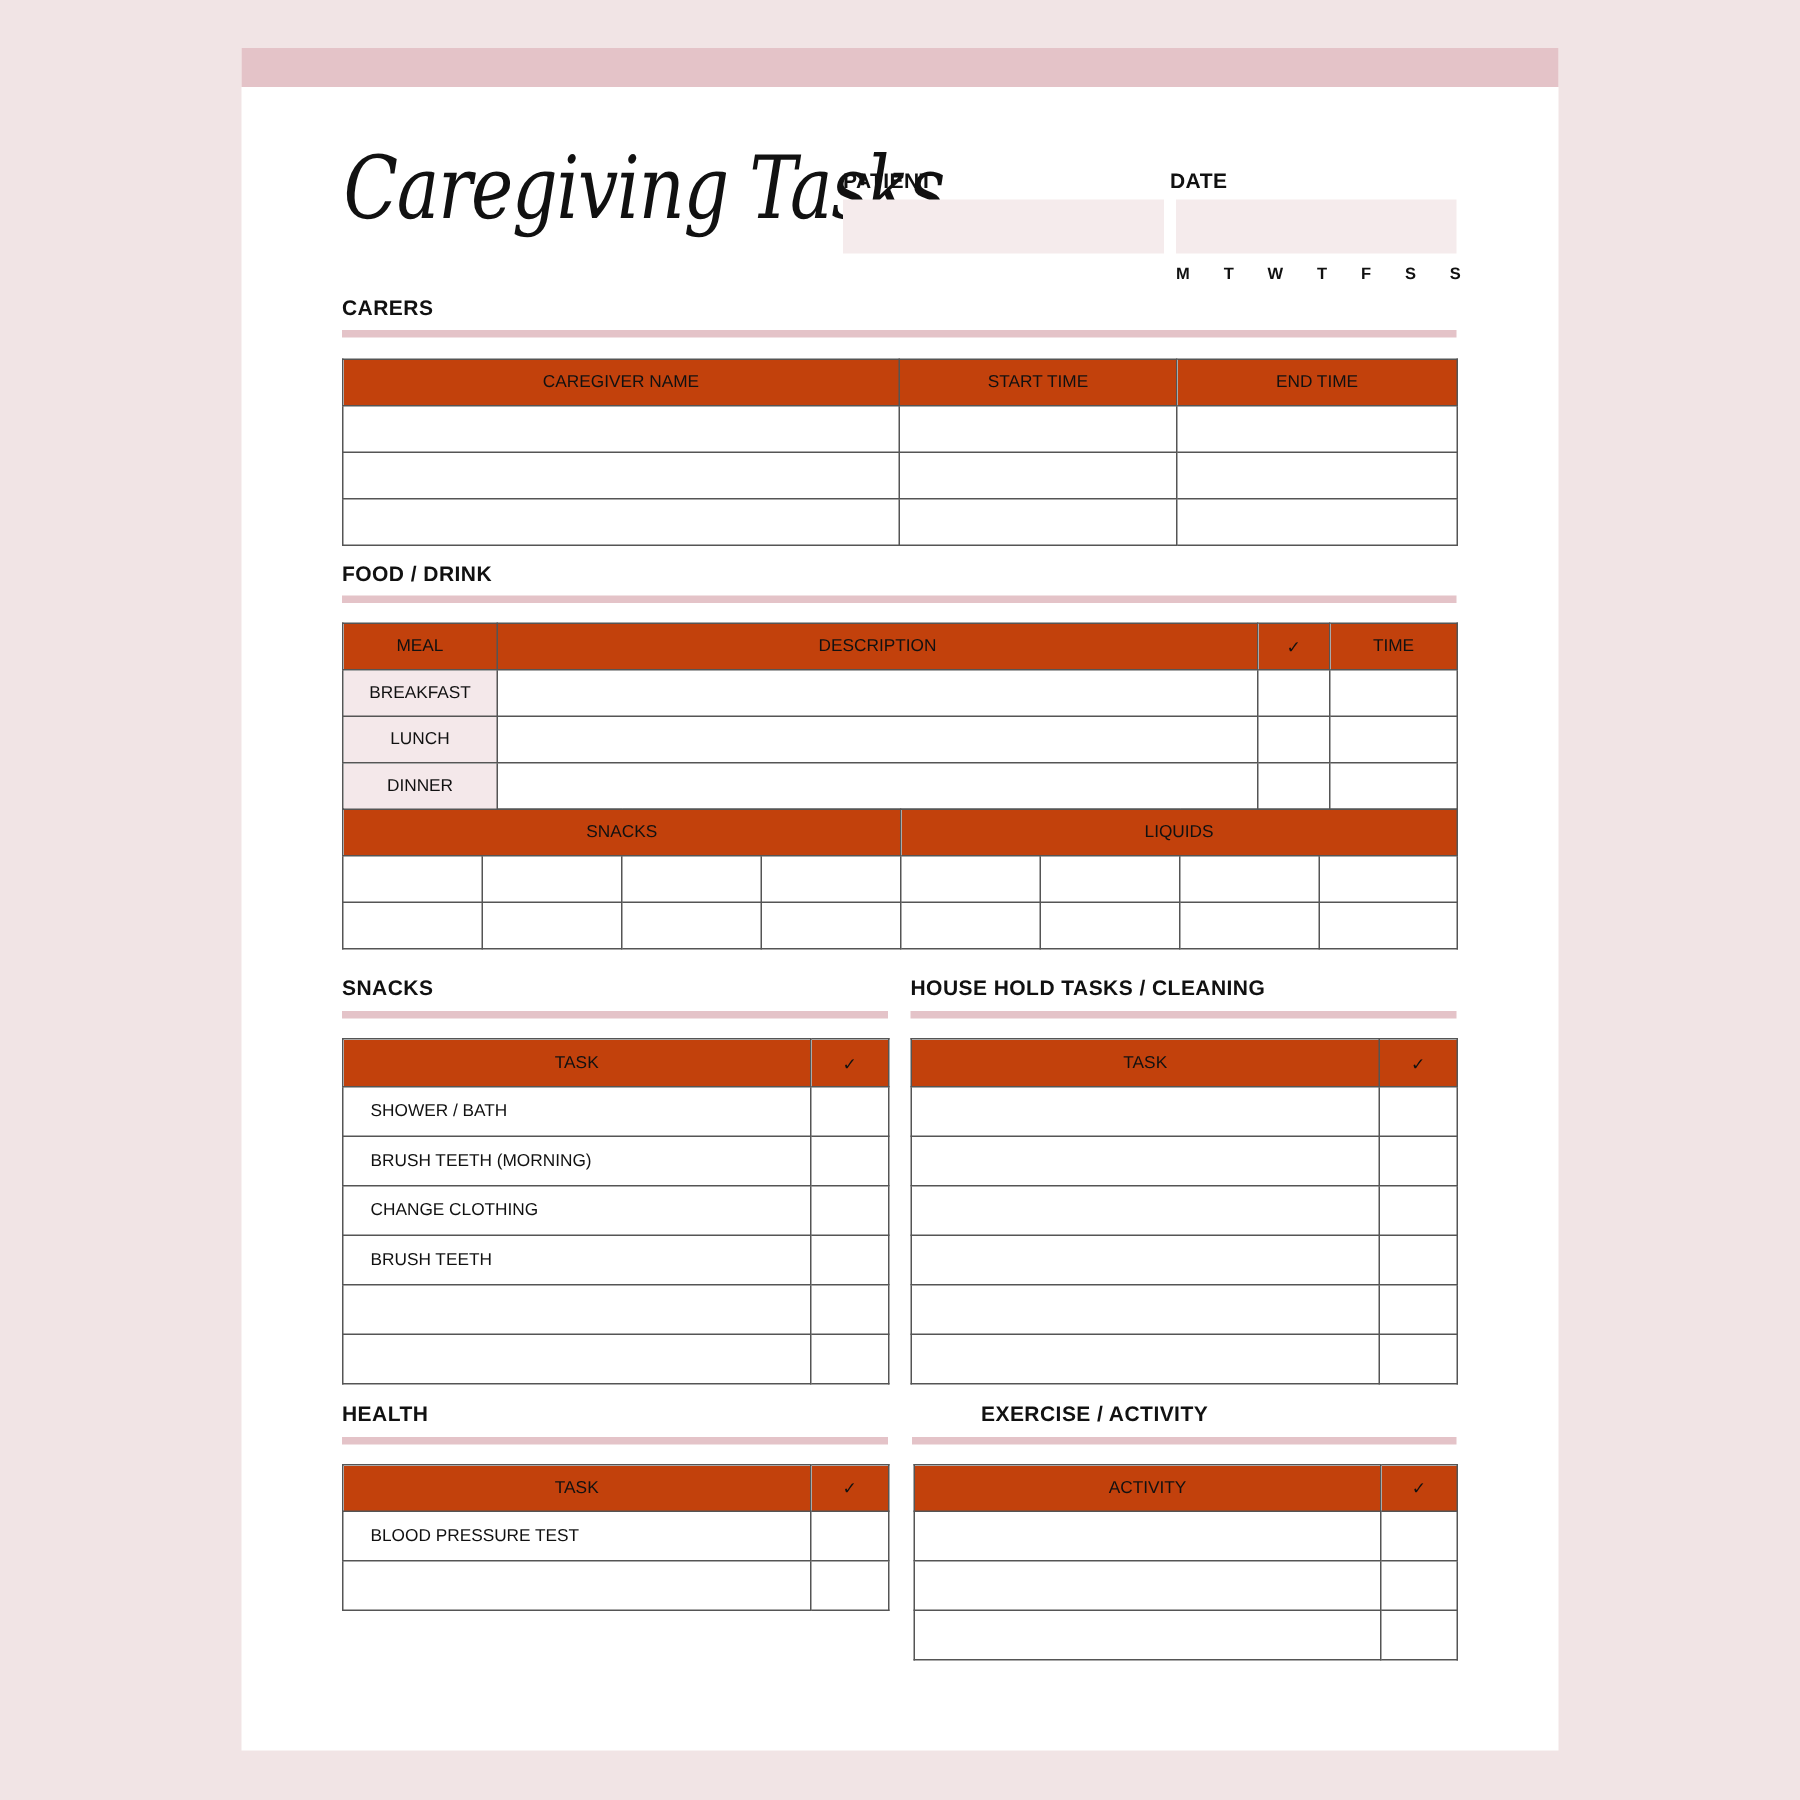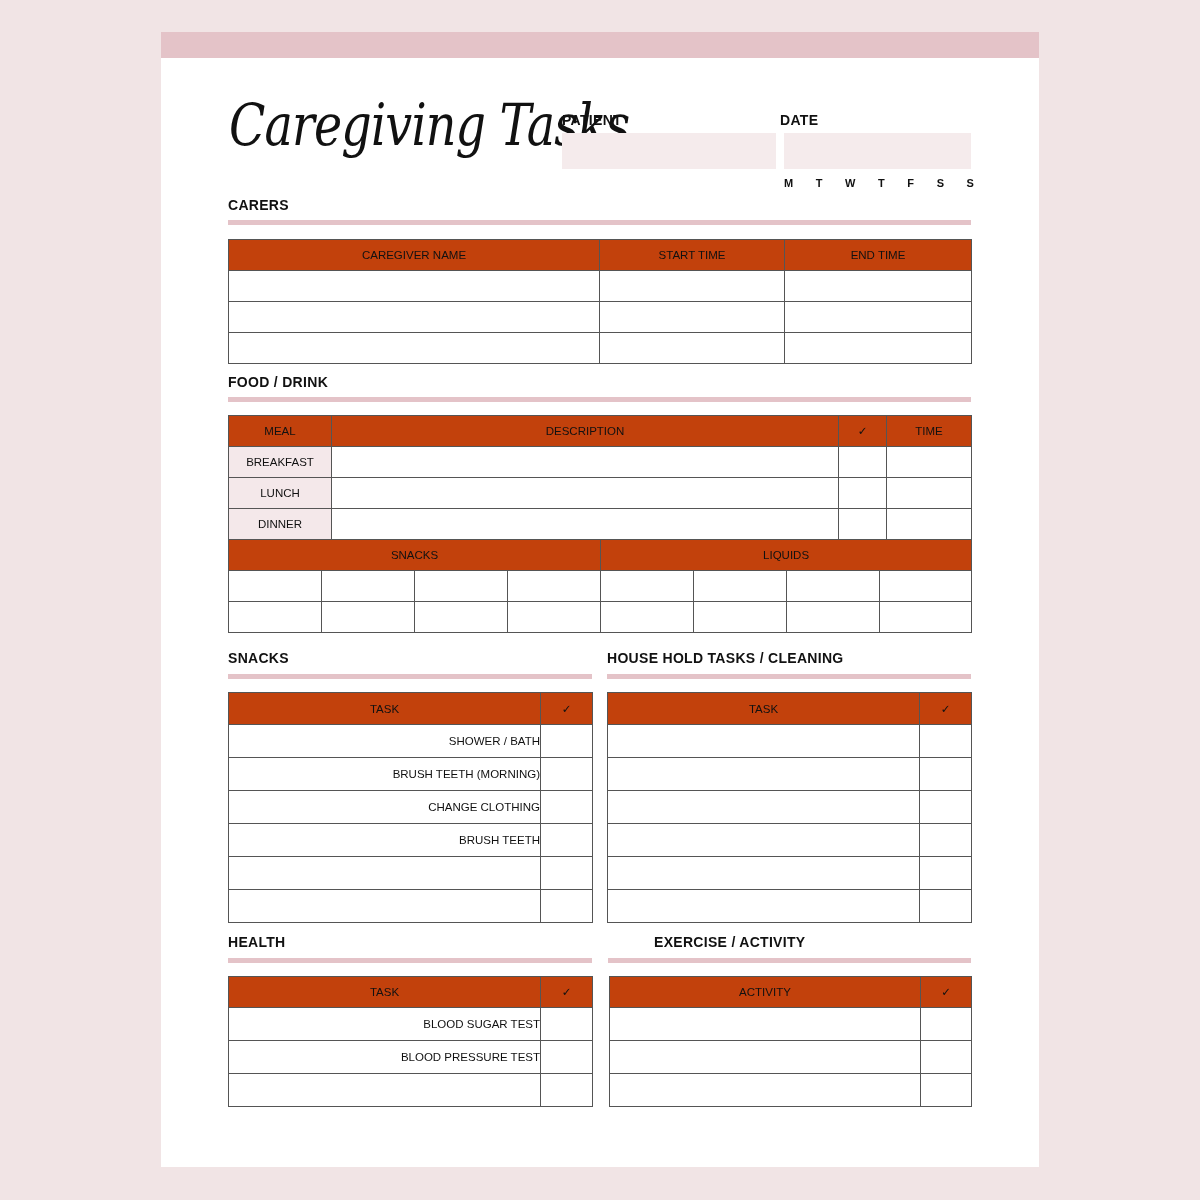--- a/index.html
+++ b/index.html
@@ -58,21 +58,21 @@
     padding: 0;
     font-size: 11.5px;
     font-weight: normal;
     text-align: center;
     vertical-align: middle;
     overflow: hidden;
     white-space: nowrap;
   }
   table.grid th { background: #c2410c; font-weight: 500; }
   table.grid td.rowhead { background: #f4e8ea; }
-  table.grid td.task { text-align: right; padding-left: 6px; font-size: 11.5px; }
+  table.grid td.task { text-align: left; padding-left: 18px; font-size: 11.5px; }
   .check { font-size: 16px; font-weight: bold; }
 </style>
 </head>
 <body>
 
 <div class="page">
   <div class="top-band"></div>
 
   <div class="title">Caregiving Tasks</div>
 
@@ -281,24 +281,20 @@
     <colgroup>
         <col style="width:312px">
         <col style="width:52px">
       </colgroup>
     <tbody>
         <tr style="height:31px">
       <th>TASK</th>
       <th class="check">✓</th>
     </tr>
     <tr style="height:33px">
-          <td class="task">BLOOD SUGAR TEST</td>
-          <td></td>
-        </tr>
-    <tr style="height:33px">
           <td class="task">BLOOD PRESSURE TEST</td>
           <td></td>
         </tr>
     <tr style="height:33px">
           <td class="task"></td>
           <td></td>
         </tr>
   </tbody>
     </table>
 

